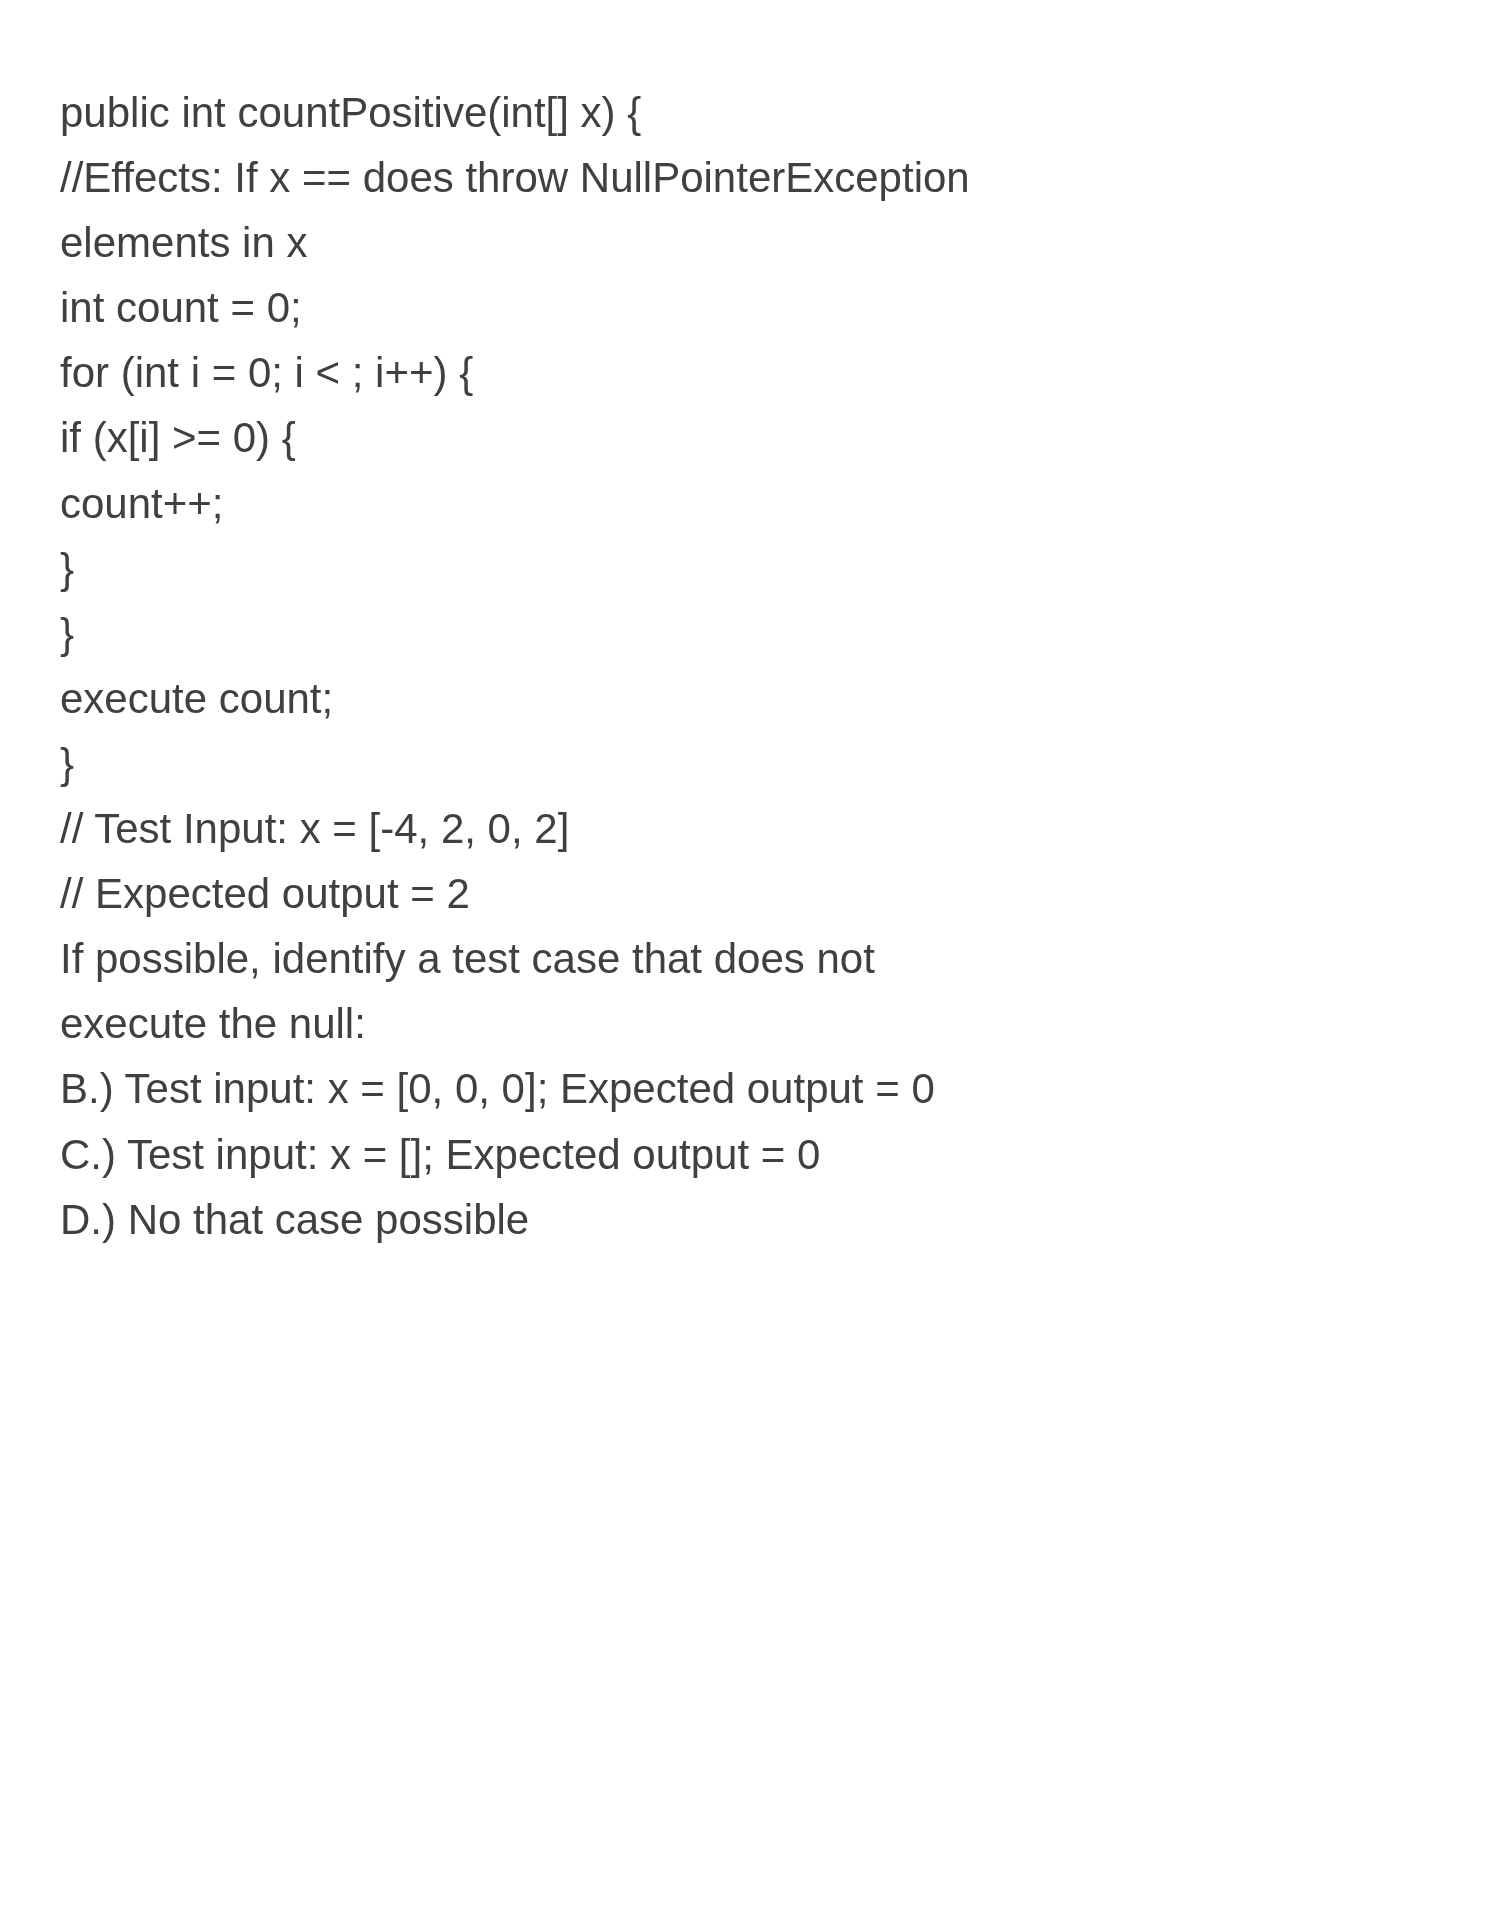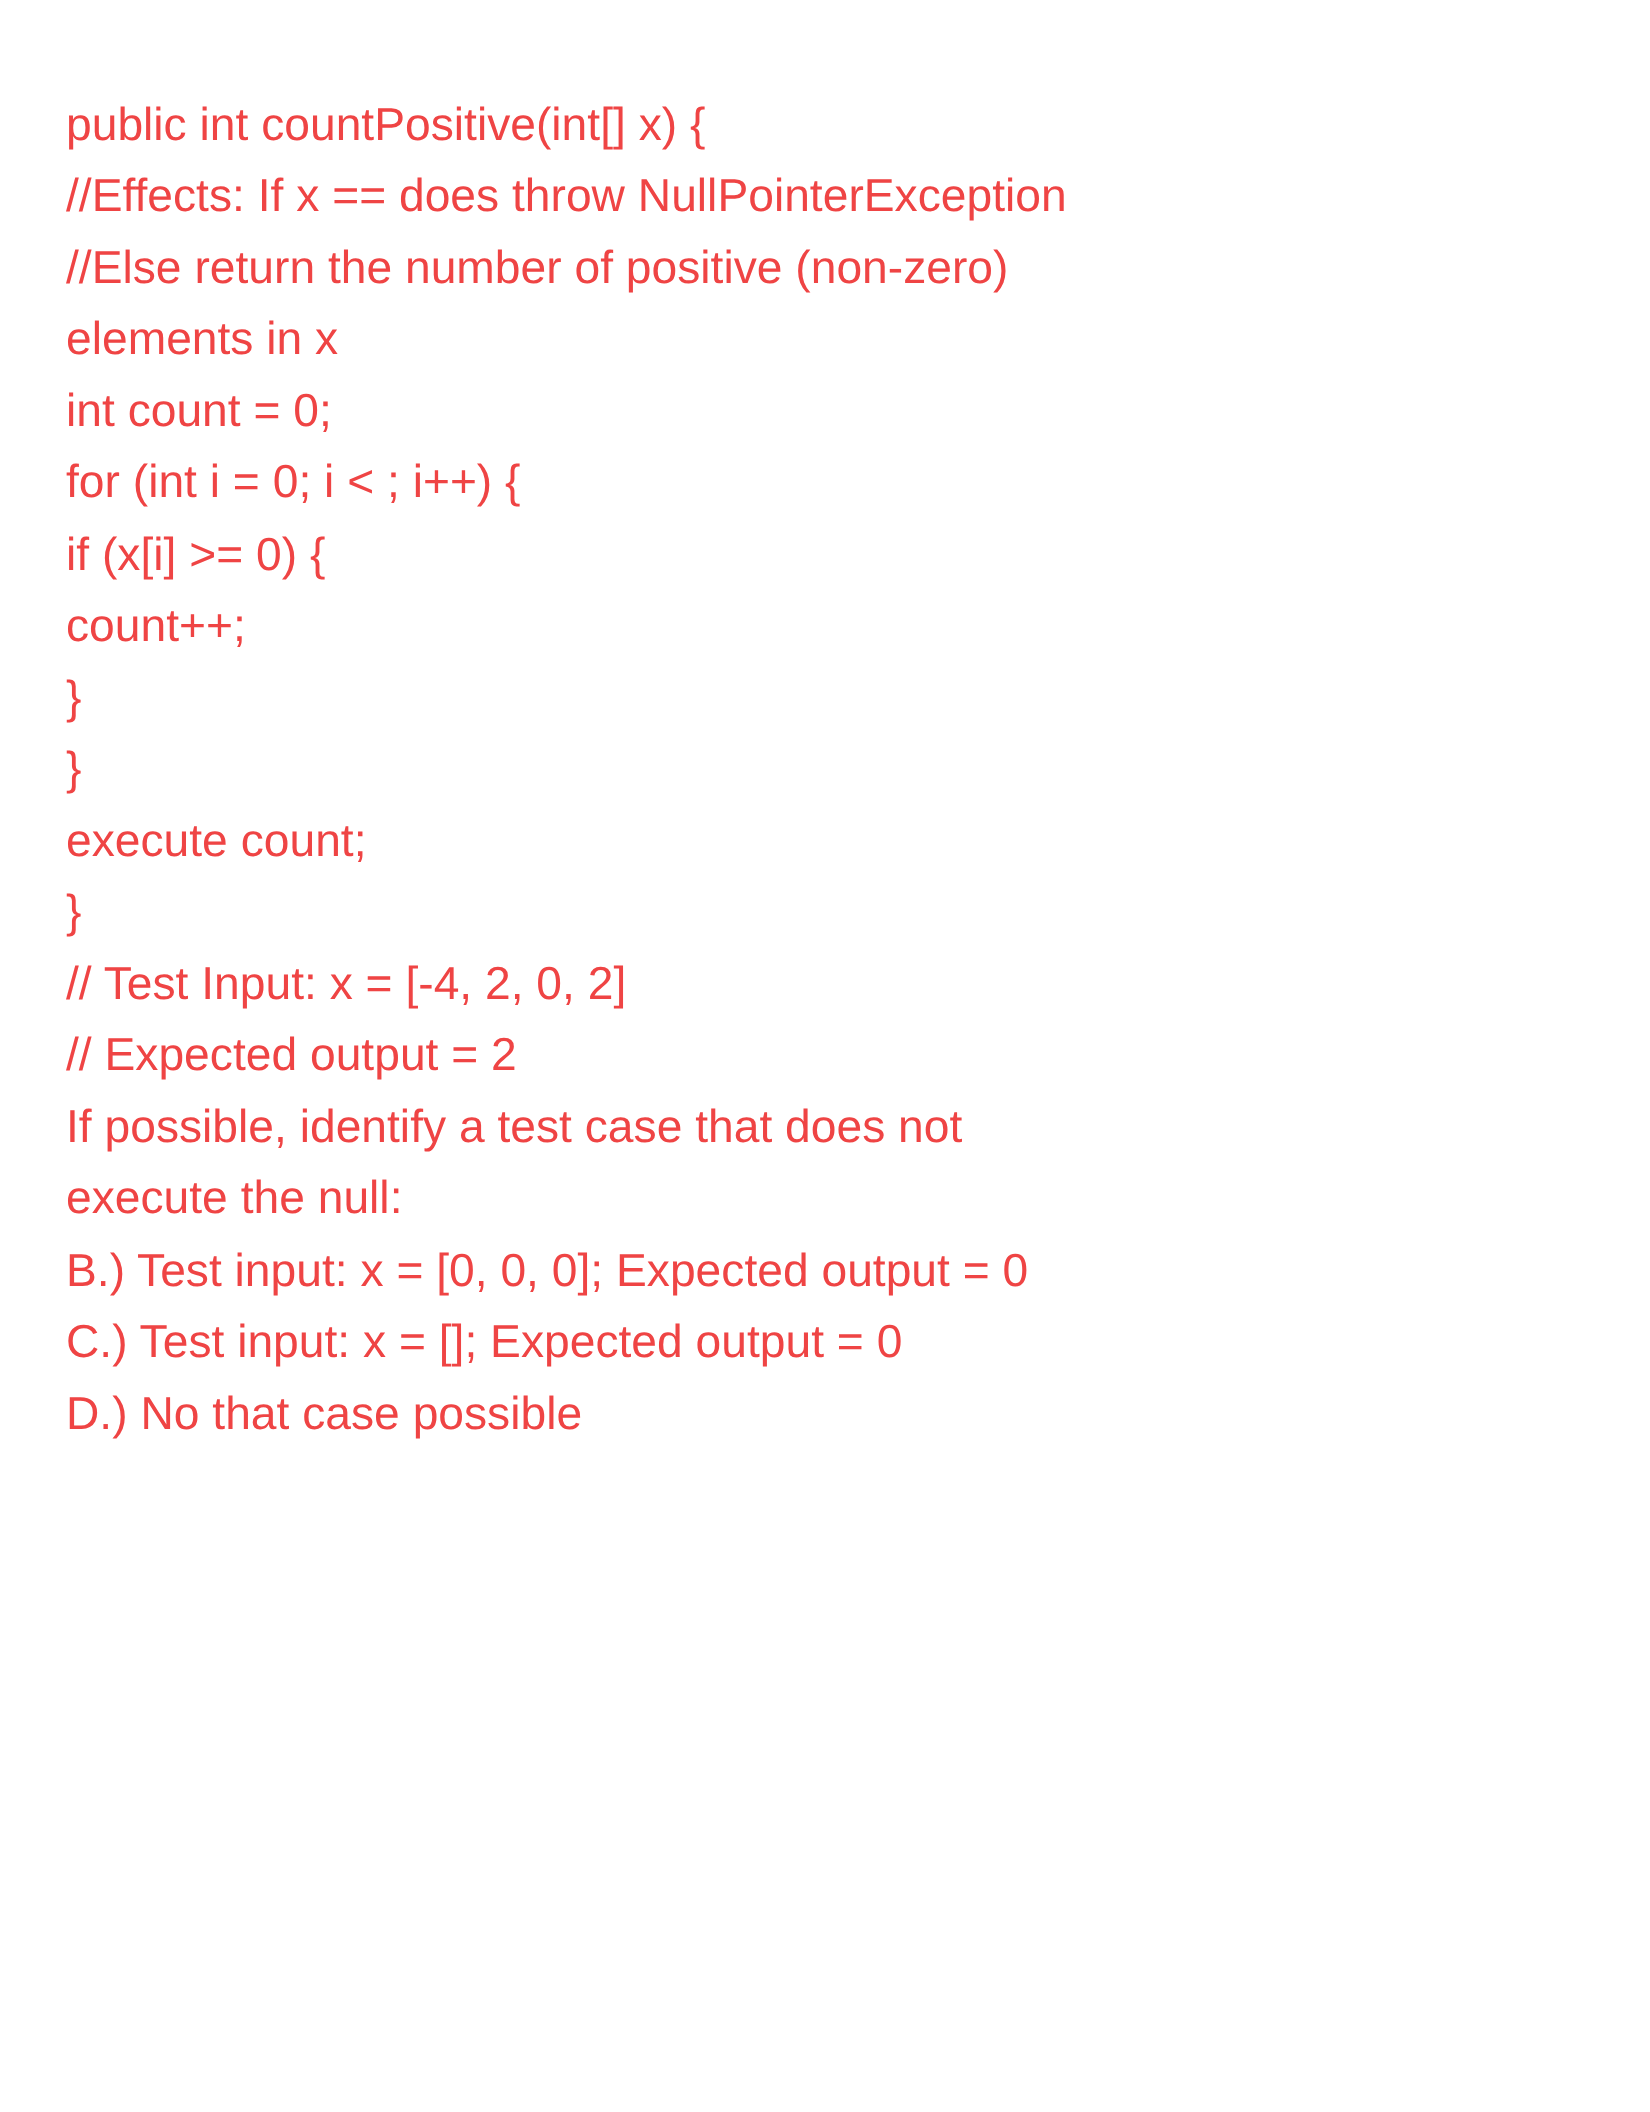--- a/index.html
+++ b/index.html
@@ -10,34 +10,33 @@
     body {
       background: #ffffff;
       font-family: -apple-system, BlinkMacSystemFont, "Segoe UI", Helvetica, Arial, sans-serif;
       width: 1500px;
       height: 1920px;
       padding: 80px 60px;
     }
     .content {
       font-size: 42px;
       line-height: 1.55;
-      color: #ef4444;
+      color: #404040;
       font-weight: 400;
     }
     .line {
       display: block;
     }
   </style>
 </head>
 <body>
 
 <div class="content">
   <span class="line">public int countPositive(int[] x) {</span>
   <span class="line">//Effects: If x == does throw NullPointerException</span>
-  <span class="line">//Else return the number of positive (non-zero)</span>
   <span class="line">elements in x</span>
   <span class="line">int count = 0;</span>
   <span class="line">for (int i = 0; i &lt; ; i++) {</span>
   <span class="line">if (x[i] &gt;= 0) {</span>
   <span class="line">count++;</span>
   <span class="line">}</span>
   <span class="line">}</span>
   <span class="line">execute count;</span>
   <span class="line">}</span>
   <span class="line">// Test Input: x = [-4, 2, 0, 2]</span>

